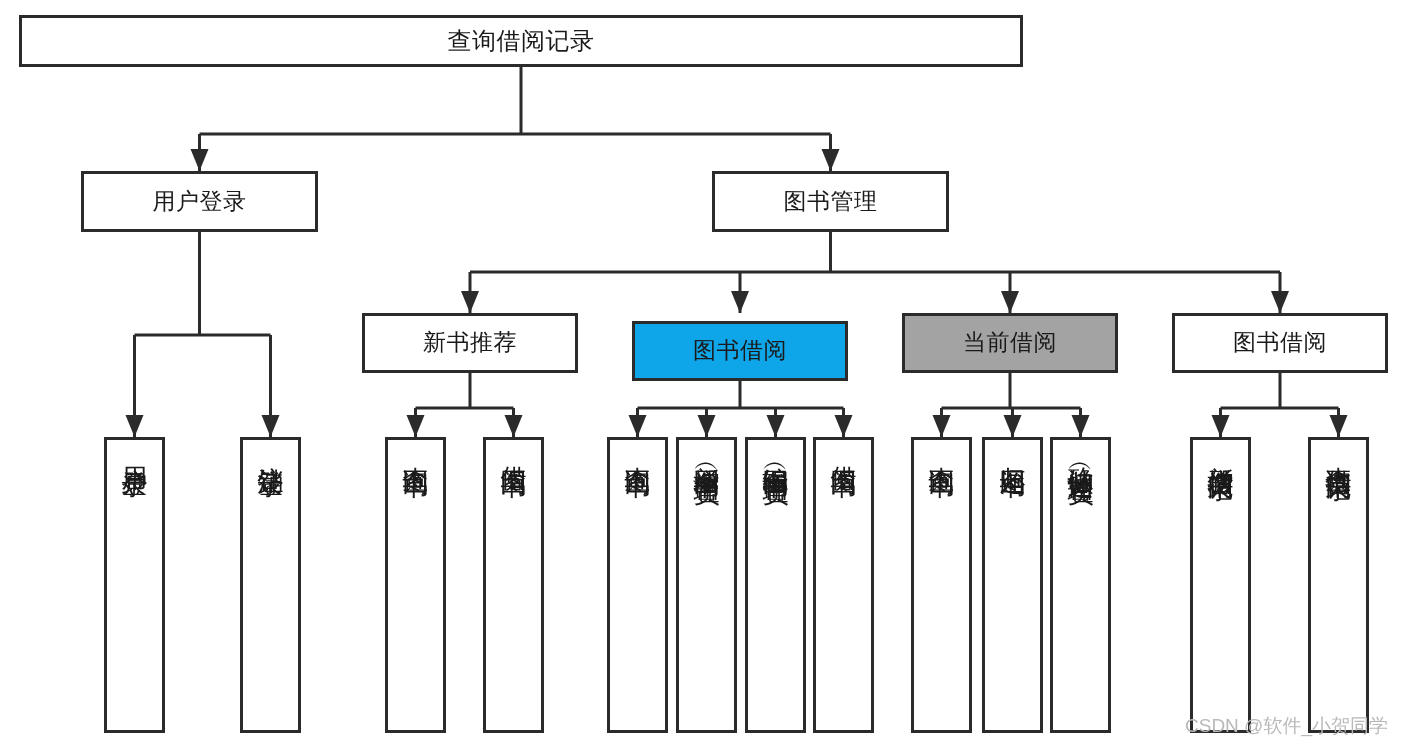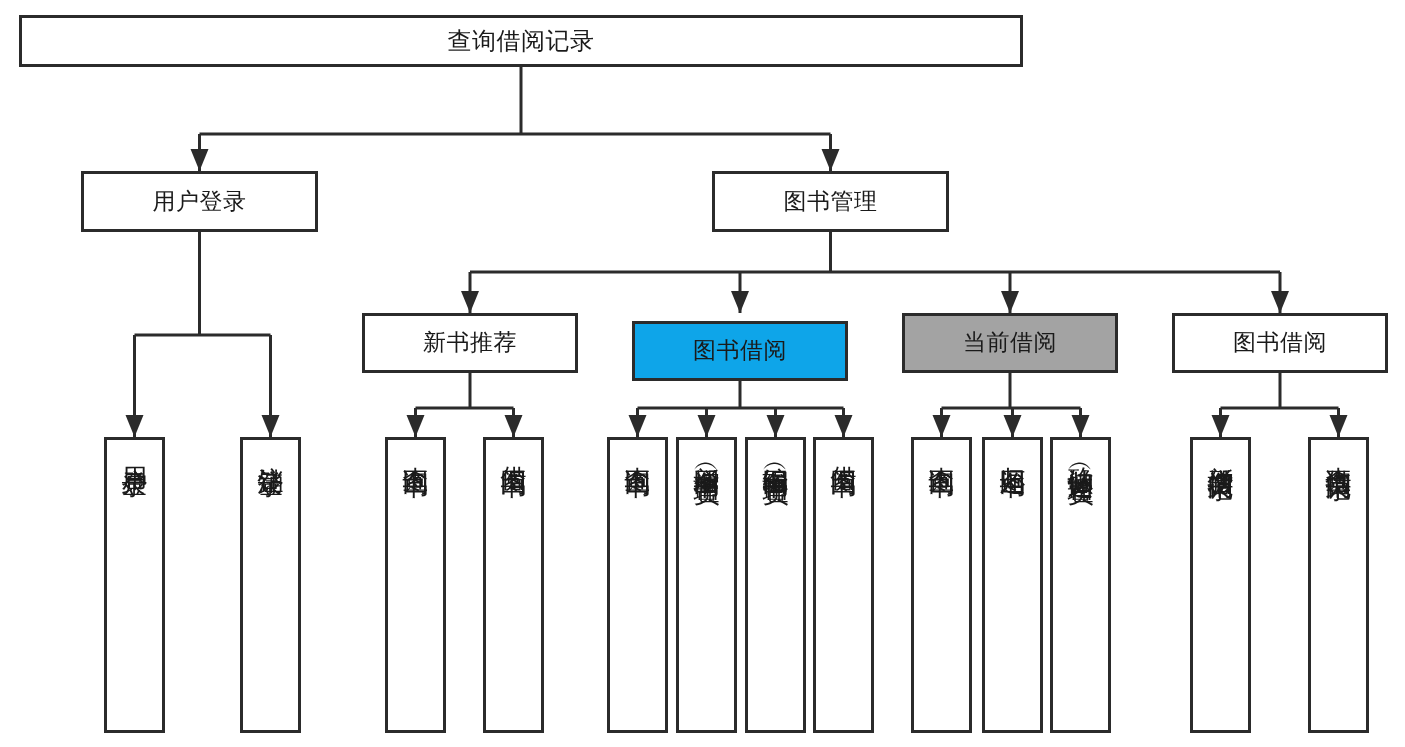--- a/index.html
+++ b/index.html
@@ -193,13 +193,14 @@
       <div class="node vertical" style="left: 1050px; top: 437px; width: 61px; height: 296px; border-color: rgb(43, 43, 43); background: rgb(255, 255, 255);">
         <span class="node-label">确认归还（管理员）</span>
       </div>
       <div class="node vertical" style="left: 1190px; top: 437px; width: 61px; height: 296px; border-color: rgb(43, 43, 43); background: rgb(255, 255, 255);">
         <span class="node-label">新增借阅记录</span>
       </div>
       <div class="node vertical" style="left: 1308px; top: 437px; width: 61px; height: 296px; border-color: rgb(43, 43, 43); background: rgb(255, 255, 255);">
         <span class="node-label">查询借阅记录</span>
       </div>
     </div>
+  <div class="watermark">CSDN @软件_小贺同学</div>
 </div>
 
 </body></html>

